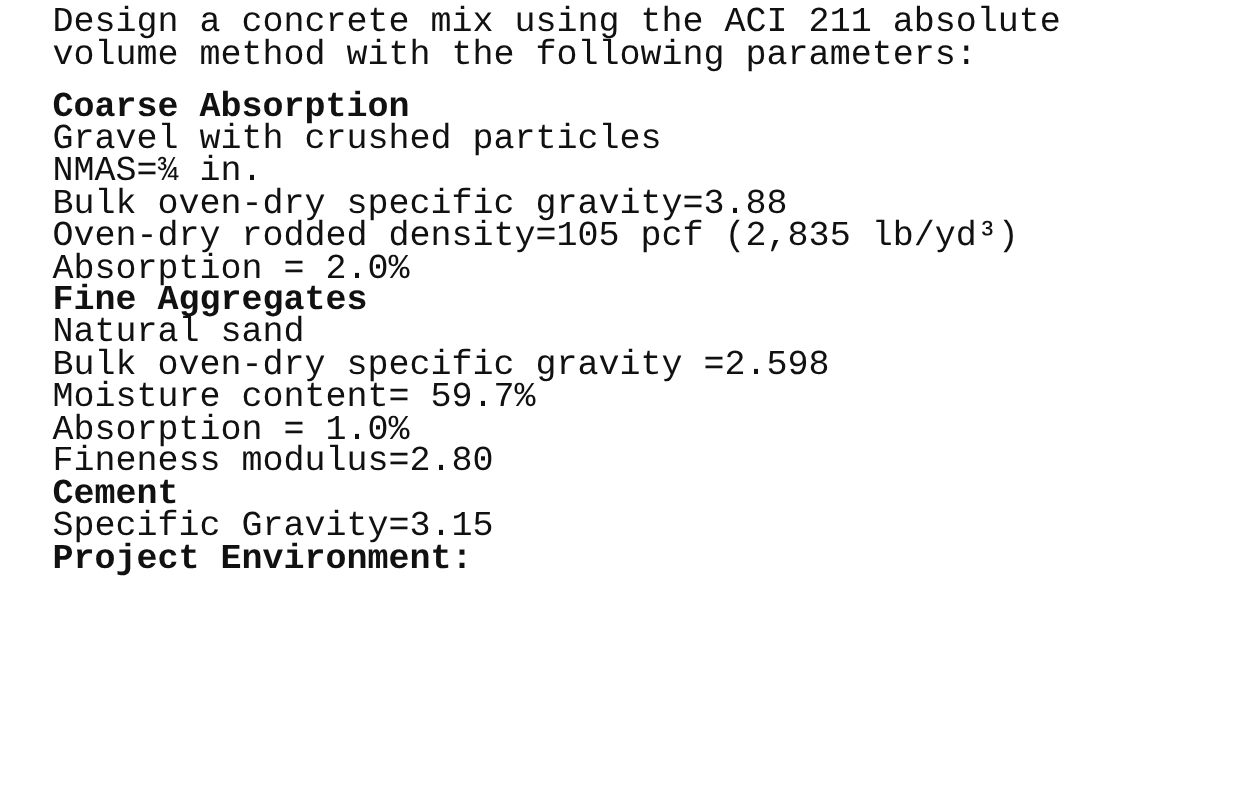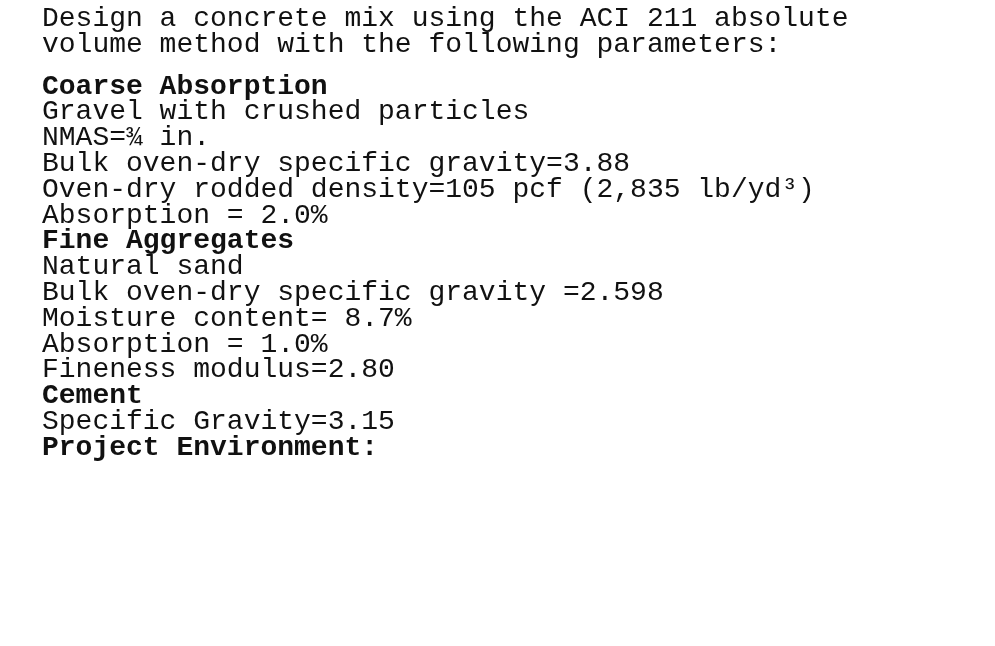--- a/index.html
+++ b/index.html
@@ -50,21 +50,21 @@
     <p class="line">NMAS=¾ in.</p>
     <p class="line">Bulk oven-dry specific gravity=3.88</p>
     <p class="line">Oven-dry rodded density=105 pcf (2,835 lb/yd³)</p>
     <p class="line">Absorption = 2.0%</p>
   </div>
 
   <div>
     <p class="section-heading">Fine Aggregates</p>
     <p class="line">Natural sand</p>
     <p class="line">Bulk oven-dry specific gravity =2.598</p>
-    <p class="line">Moisture content= 8.7%</p>
+    <p class="line">Moisture content= 59.7%</p>
     <p class="line">Absorption = 1.0%</p>
     <p class="line">Fineness modulus=2.80</p>
   </div>
 
   <div>
     <p class="section-heading">Cement</p>
     <p class="line">Specific Gravity=3.15</p>
   </div>
 
 

